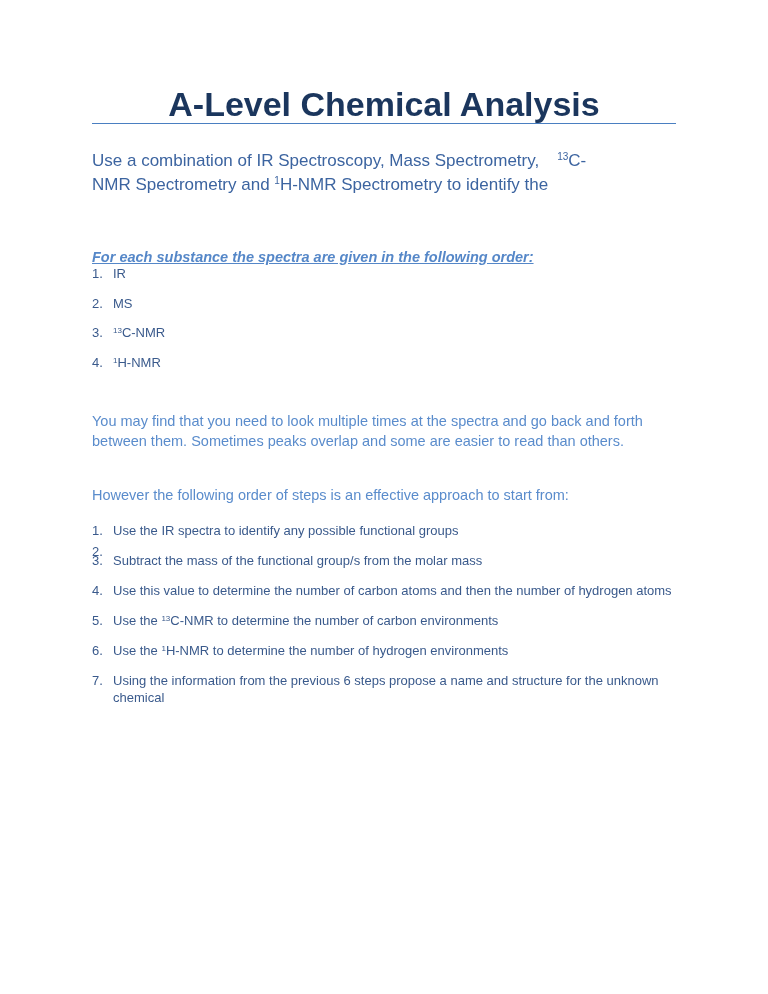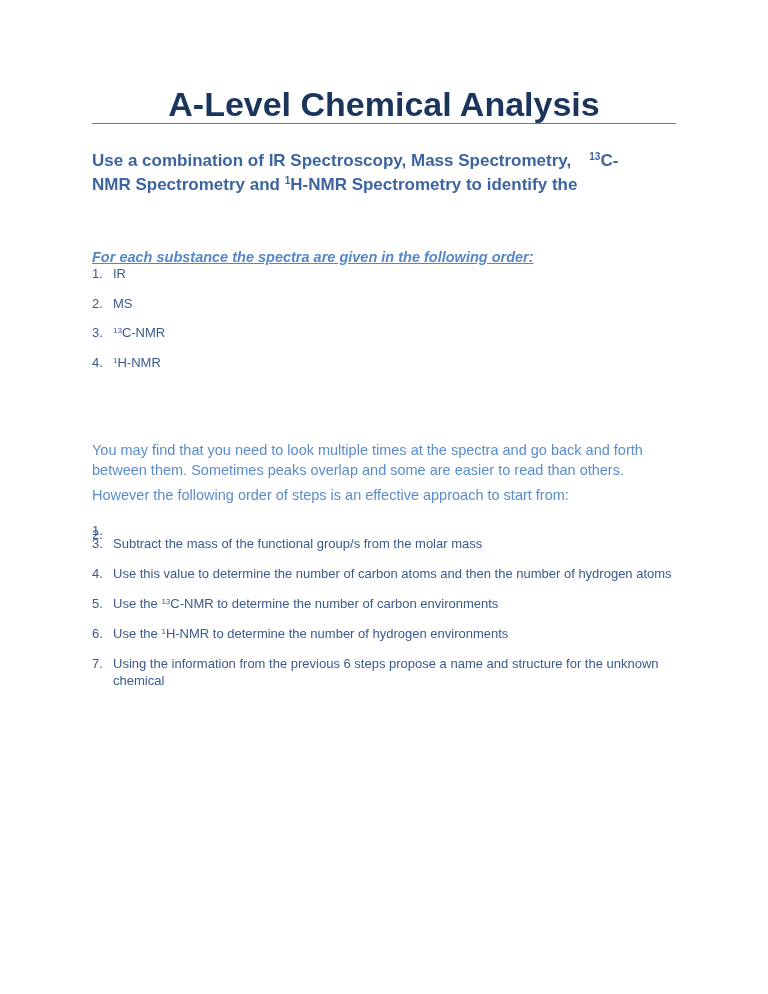--- a/index.html
+++ b/index.html
@@ -39,21 +39,21 @@
       width: 584px;
       height: 0;
       border-top: 1.5px solid #4a7fc1;
     }
     .lead {
       position: absolute;
       left: 0;
       top: 149px;
       width: 584px;
       font-size: 17px;
-      font-weight: bold;
+      font-weight: normal;
       color: #3c64a0;
       line-height: 24px;
       margin: 0;
     }
     .lead sup {
       font-size: 10px;
       vertical-align: 6px;
       line-height: 0;
     }
     .lead .gap {
@@ -100,21 +100,21 @@
     }
     .para {
       position: absolute;
       left: 0;
       width: 584px;
       font-size: 14.5px;
       color: #5a8ccc;
       line-height: 20px;
       margin: 0;
     }
-    .para-1 { top: 411px; margin-top: 29px; }
+    .para-1 { top: 411px; }
     .para-2 { top: 485px; }
     .steps-list {
       position: absolute;
       left: 0;
       top: 522px;
       margin: 0;
       padding: 0;
       list-style: none;
       width: 590px;
     }
@@ -159,21 +159,21 @@
     <li>
       <span class="num">4.</span><sup>1</sup><span>H-NMR</span>
     </li>
   </ol>
 
   <p class="para para-1">You may find that you need to look multiple times at the spectra and go back and forth between them. Sometimes peaks overlap and some are easier to read than others.</p>
   <p class="para para-2">However the following order of steps is an effective approach to start from:</p>
 
   <ol class="steps-list">
     <li>
-      <span class="num">1.</span>
+      <span class="num">1.</span><span>Use the IR spectra to identify any possible functional groups</span>
     </li>
     <li class="spaced">
       <span class="num">2.</span>
     </li>
     <li class="spaced">
       <span class="num">3.</span><span>Subtract the mass of the functional group/s from the molar mass</span>
     </li>
     <li class="spaced">
       <span class="num">4.</span><span>Use this value to determine the number of carbon atoms and then the number of hydrogen atoms</span>
     </li>

